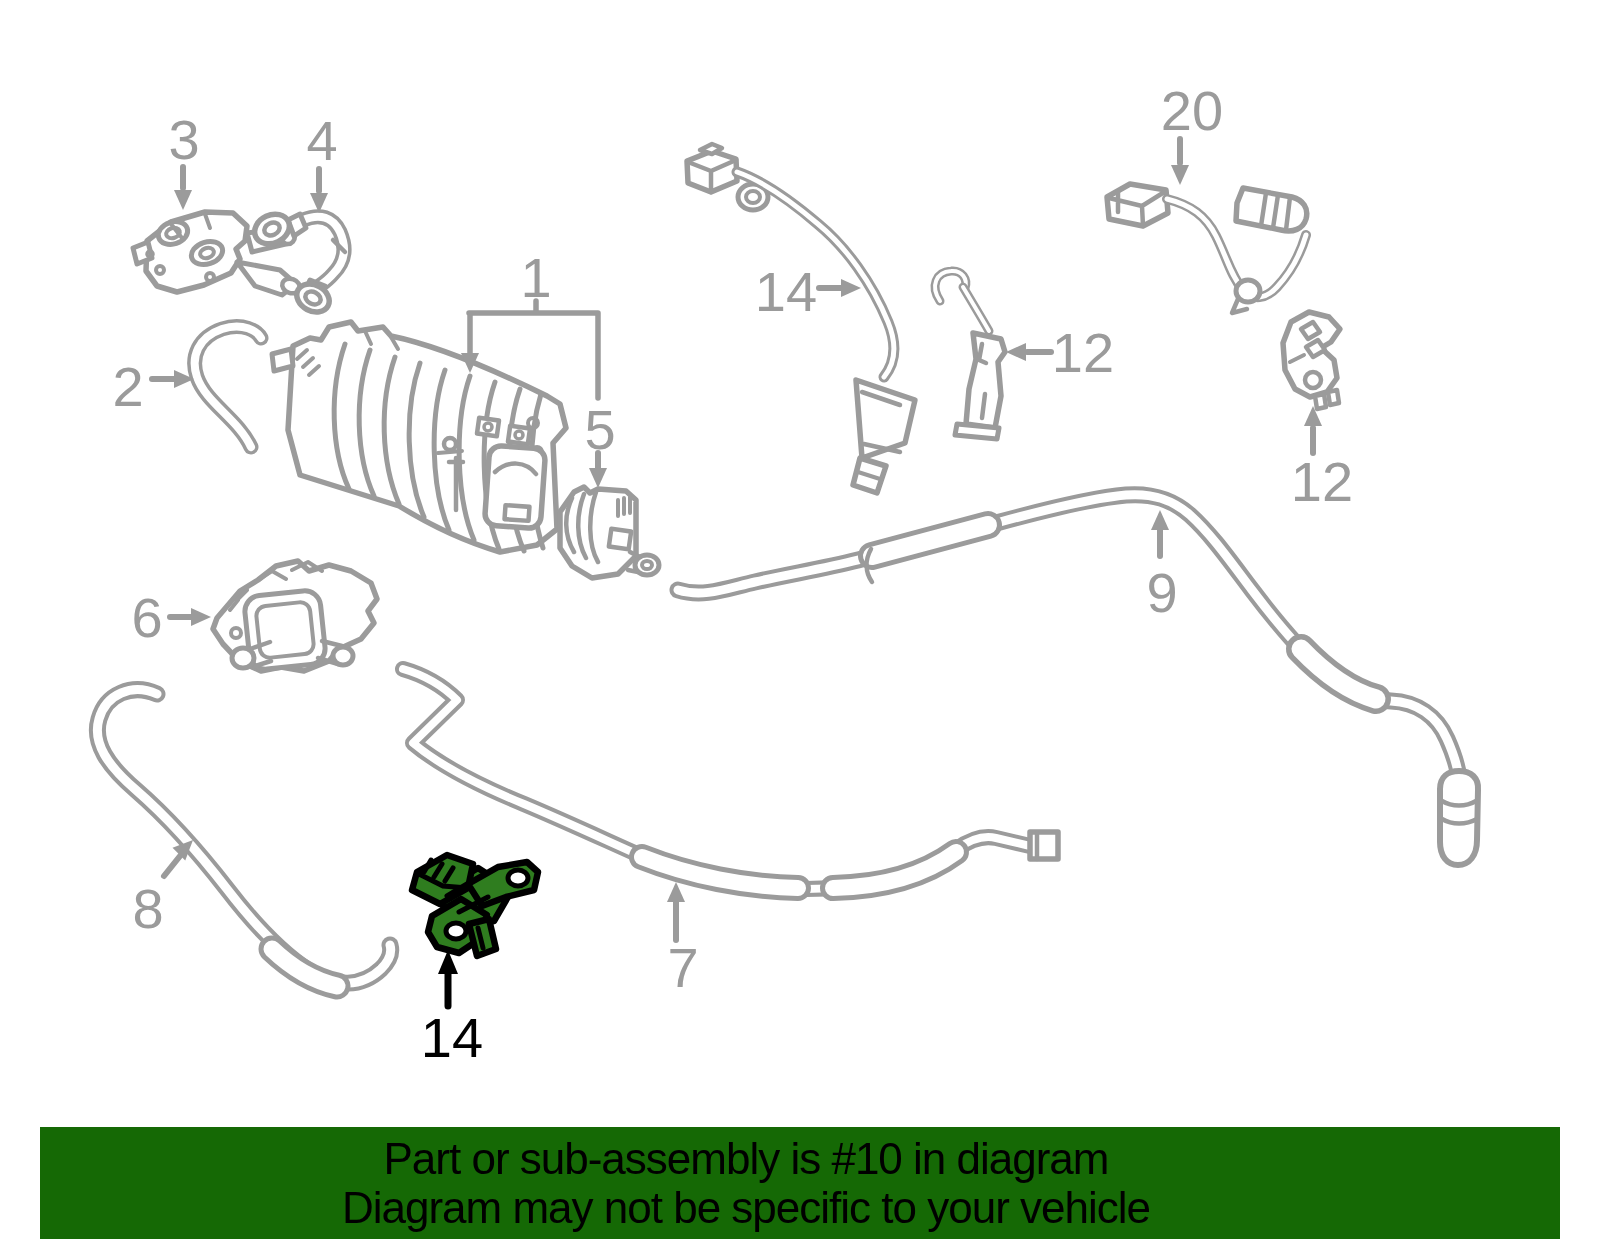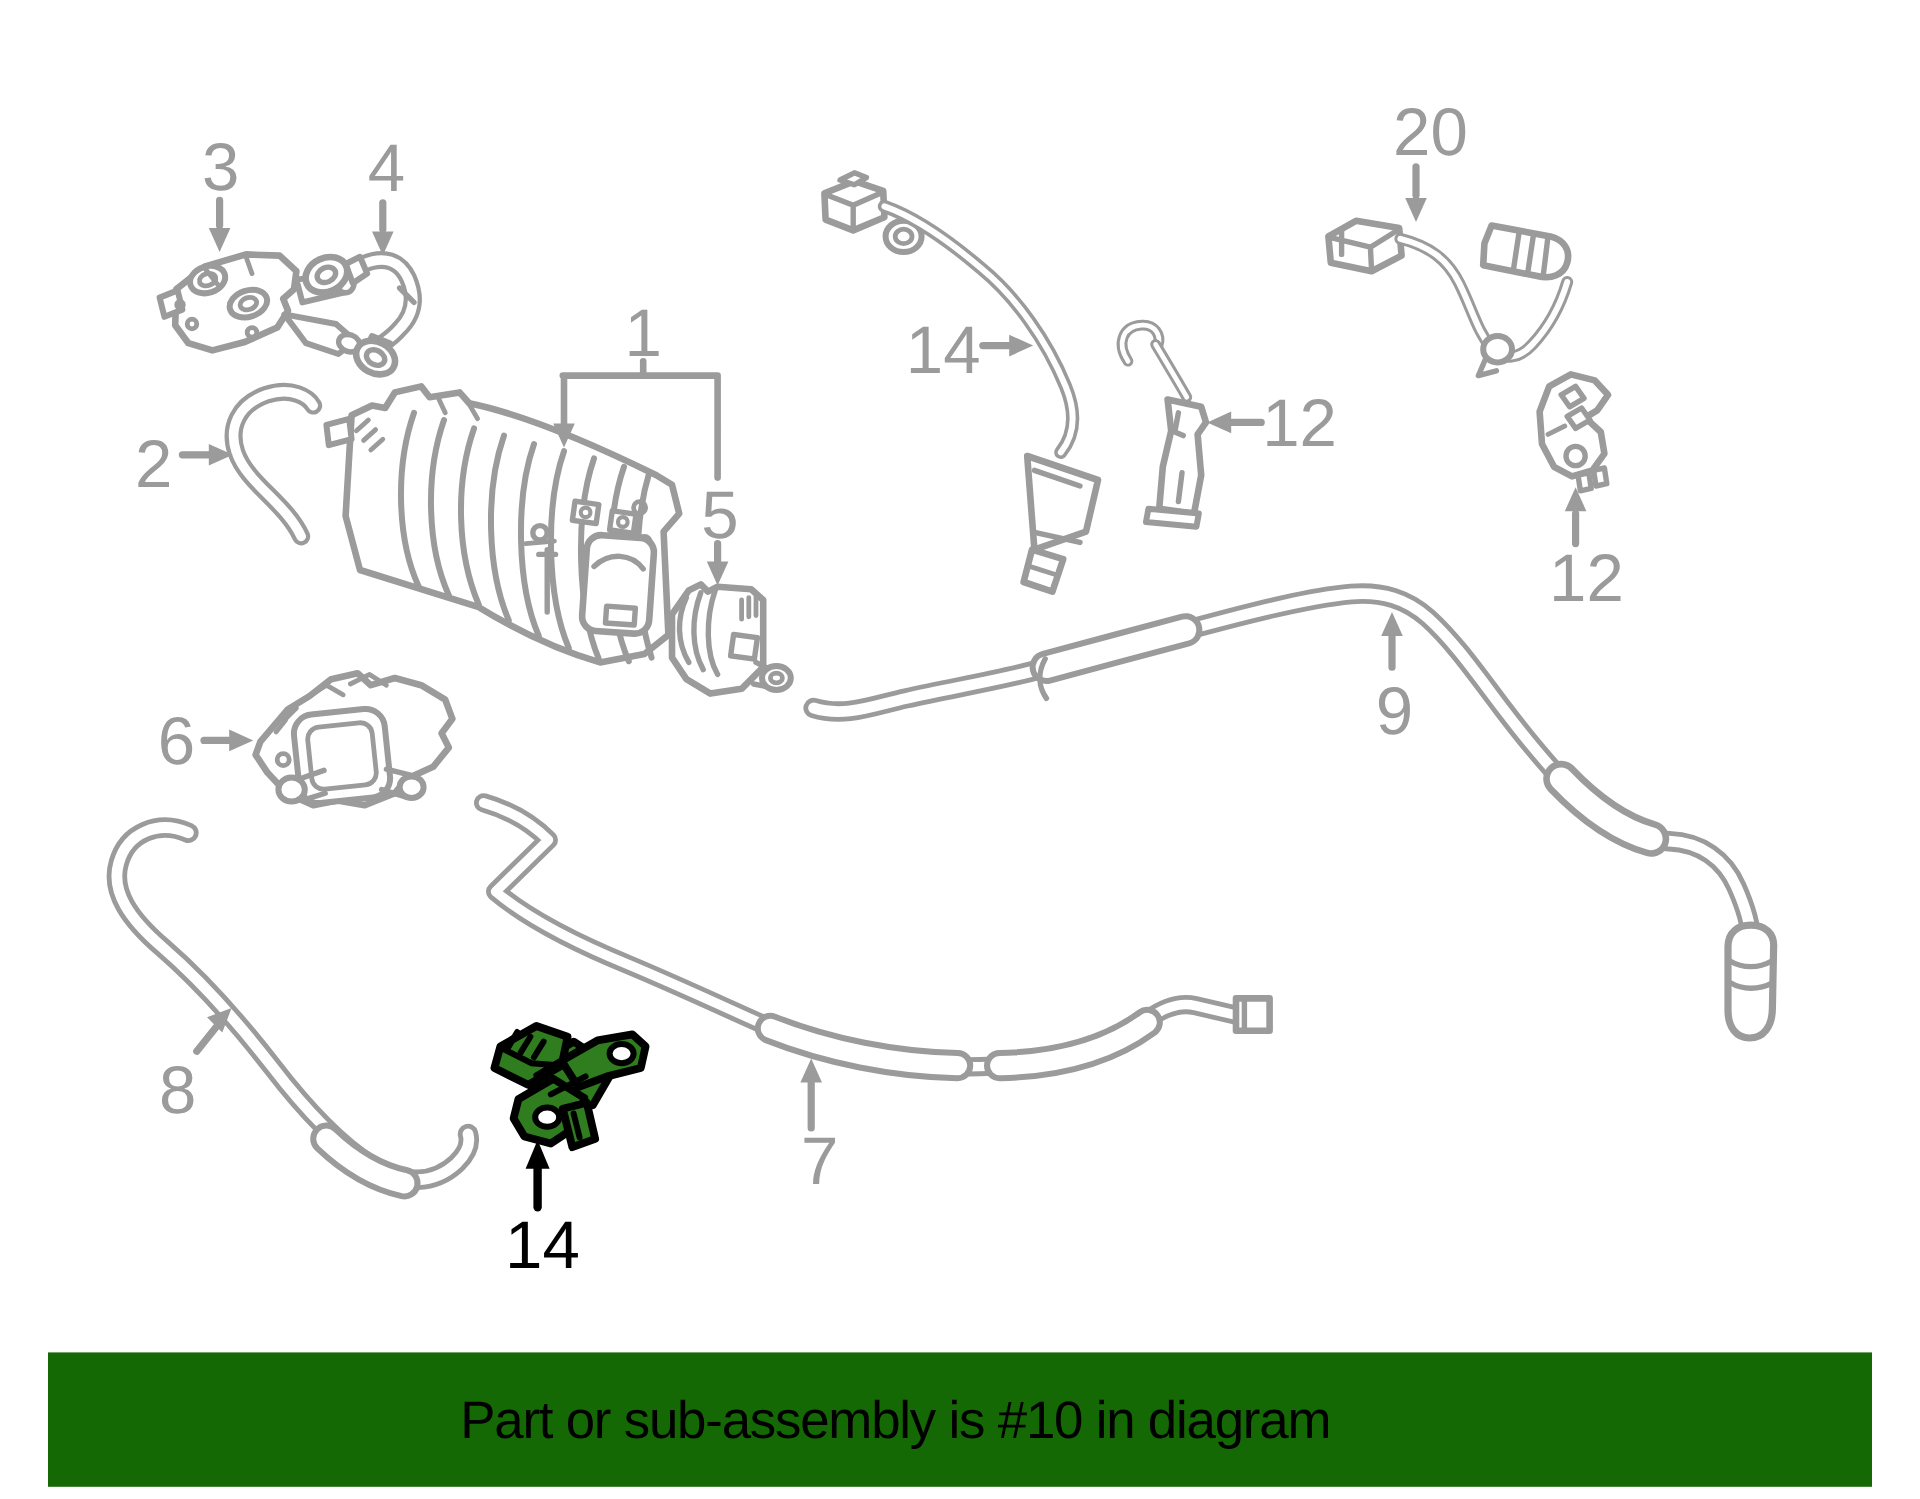--- a/index.html
+++ b/index.html
@@ -270,15 +270,16 @@
   <div class="num" style="left:148px;top:908px">8</div>
   <div class="num" style="left:1162px;top:592px">9</div>
   <div class="num hl" style="left:452px;top:1037px">14</div>
   <div class="num" style="left:786px;top:291px">14</div>
   <div class="num" style="left:1083px;top:352px">12</div>
   <div class="num" style="left:1192px;top:110px">20</div>
   <div class="num" style="left:1322px;top:481px">12</div>
 
   <div id="banner">
     <div>Part or sub-assembly is #10 in diagram</div>
+    <div>Diagram may not be specific to your vehicle</div>
   </div>
 
 </div>
 
 </body></html>

